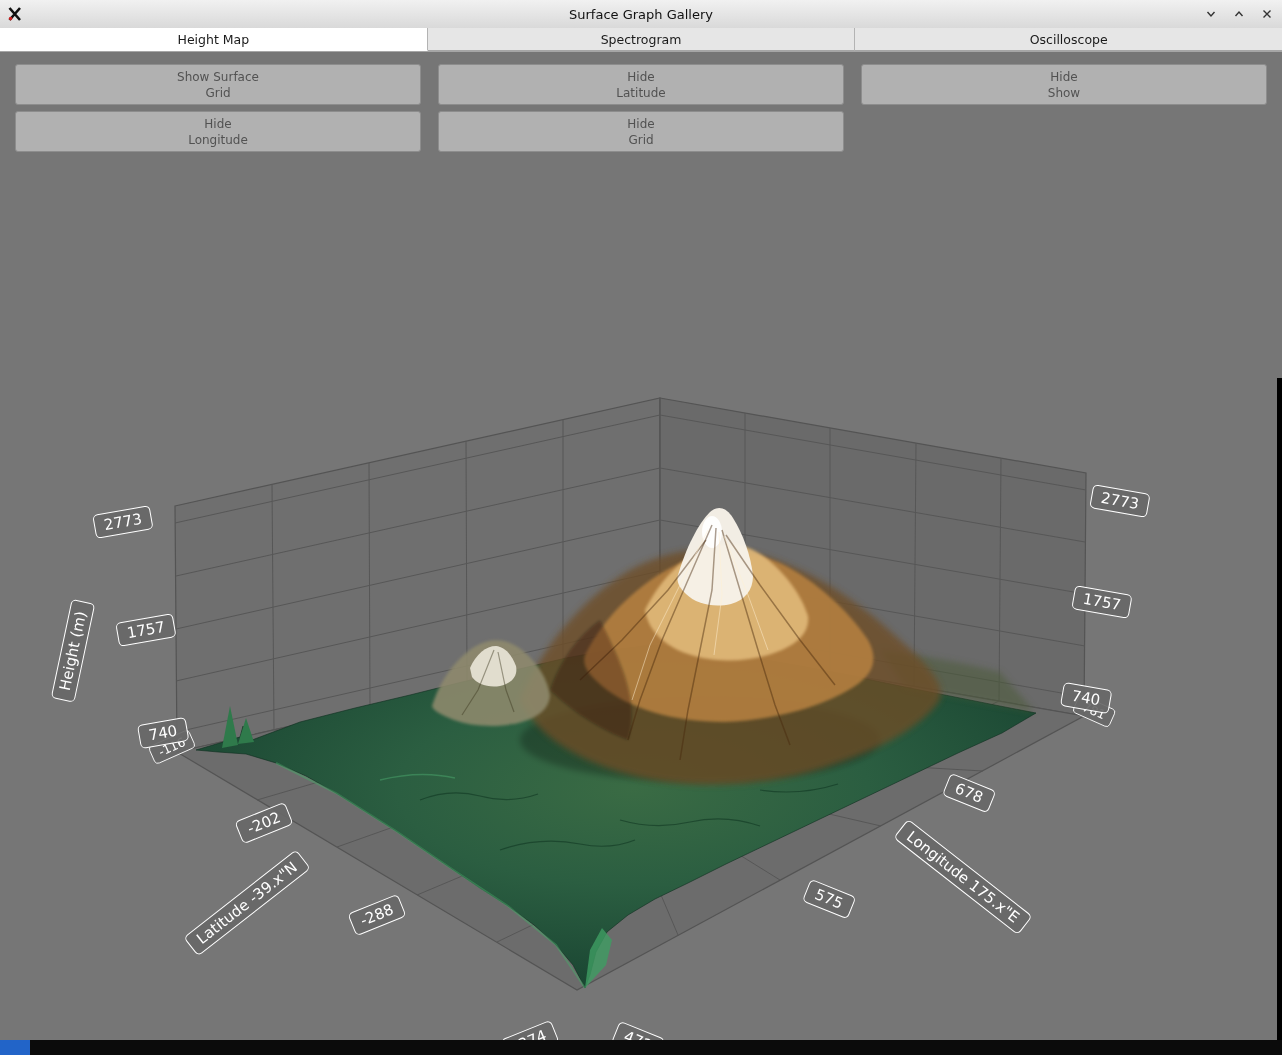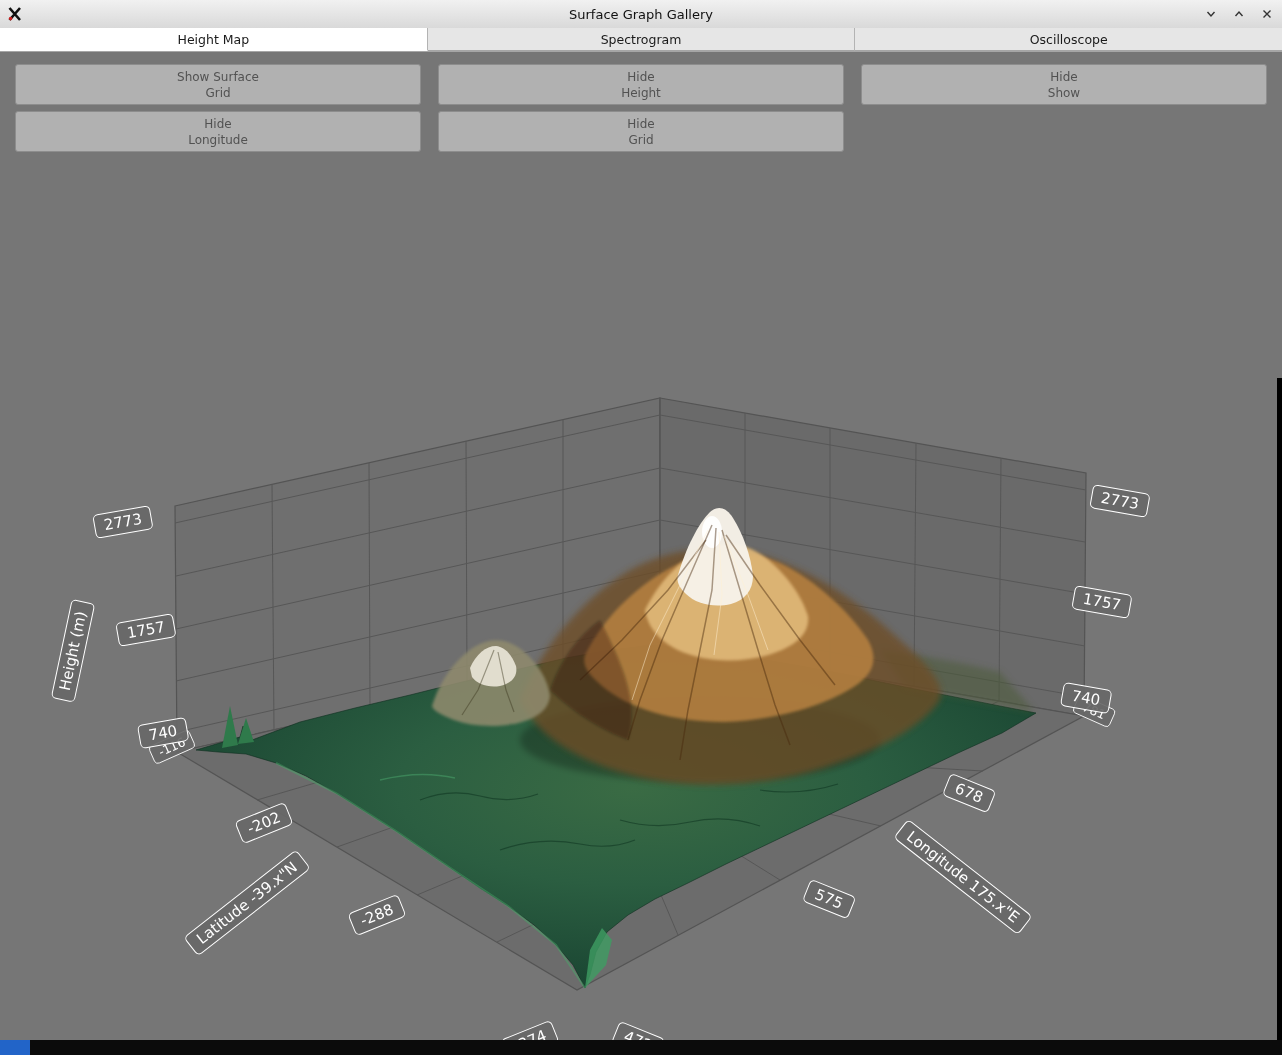--- a/index.html
+++ b/index.html
@@ -217,21 +217,21 @@
     <div class="tab">Oscilloscope</div>
   </div>
 
   <div class="btn-grid">
     <button class="ctl-btn">
       <span>Show Surface</span>
       <span>Grid</span>
     </button>
     <button class="ctl-btn">
       <span>Hide</span>
-      <span>Height</span>
+      <span>Latitude</span>
     </button>
     <button class="ctl-btn">
       <span>Hide</span>
       <span>Show</span>
     </button>
     <button class="ctl-btn">
       <span>Hide</span>
       <span>Longitude</span>
     </button>
     <button class="ctl-btn">

